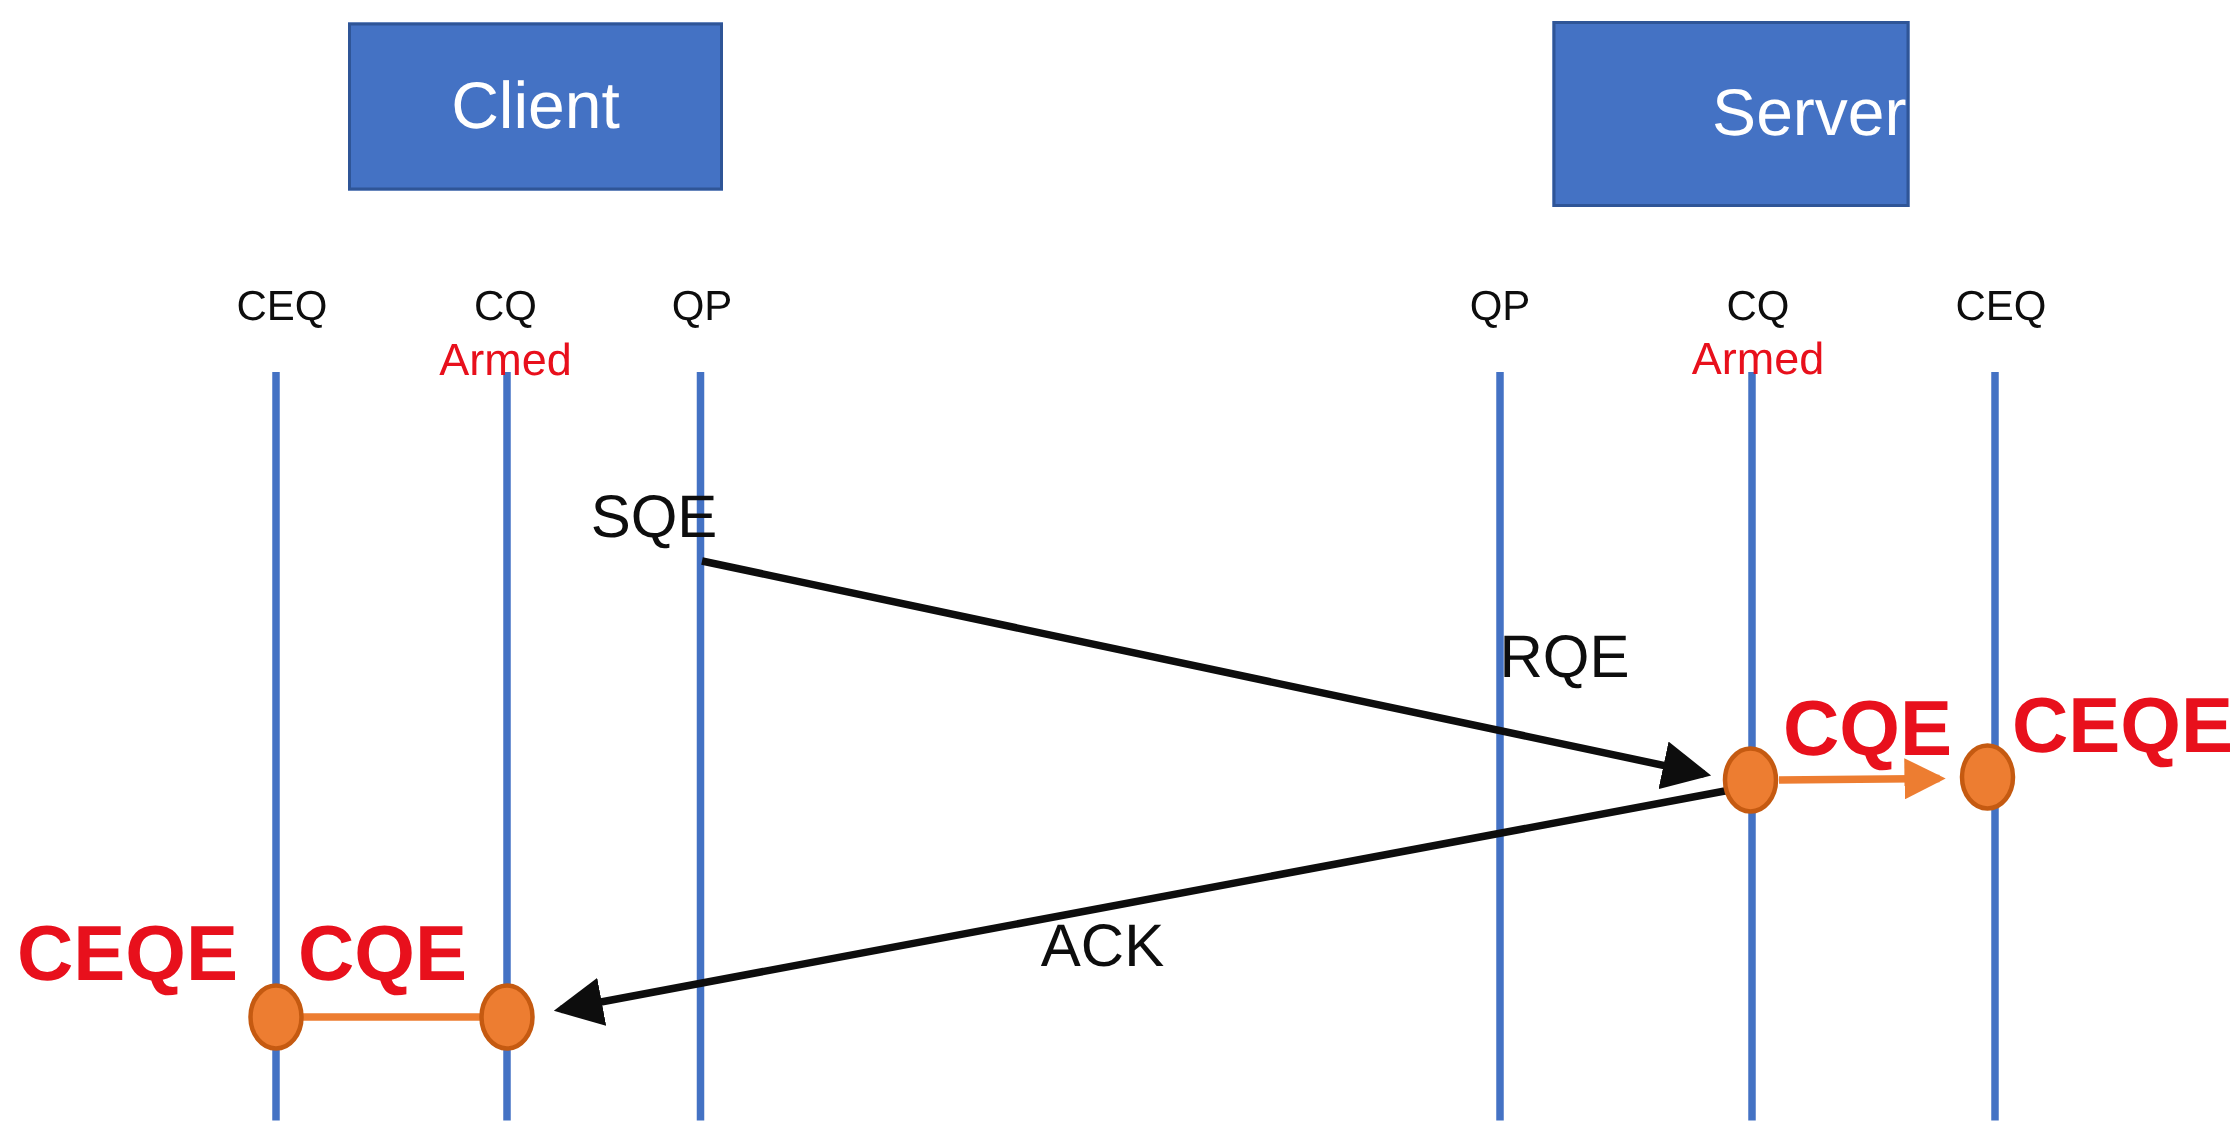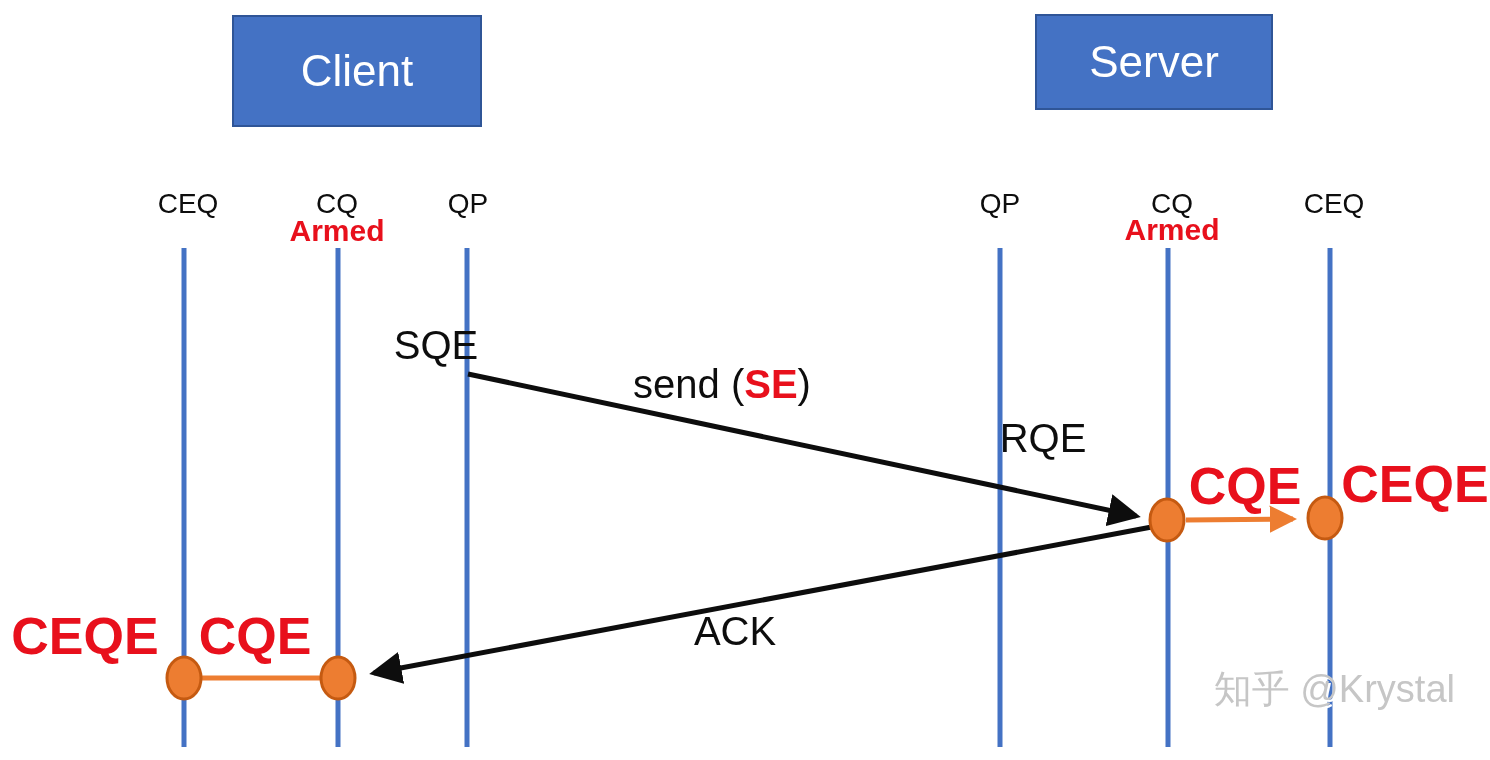--- a/index.html
+++ b/index.html
@@ -27,21 +27,21 @@
     position:absolute;display:flex;align-items:center;justify-content:center;
     background:var(--accent-blue);border:2px solid var(--box-border);
     color:#ffffff;font-size:44px;box-sizing:border-box;
   }
   .lane-label{
     position:absolute;transform:translateX(-50%);
     color:var(--ink);font-size:28px;line-height:1;white-space:nowrap;margin-top:32px;
   }
   .armed{
     position:absolute;transform:translateX(-50%);
-    color:var(--red);font-weight:bold;font-size:30px;line-height:1;white-space:nowrap;
+    color:var(--red);font-weight:normal;font-size:30px;line-height:1;white-space:nowrap;margin-top:10px;
   }
   .evt{
     position:absolute;transform:translateX(-50%);
     color:var(--ink);font-size:40px;line-height:1;white-space:nowrap;margin-left:36px;
   }
   .evt-red{
     position:absolute;transform:translateX(-50%);
     color:var(--red);font-weight:bold;font-size:52px;line-height:1;white-space:nowrap;
   }
   .msg-label{
@@ -87,40 +87,38 @@
 
     <ellipse class="dot" cx="1167" cy="520" rx="17" ry="21"></ellipse>
     <ellipse class="dot" cx="1325" cy="518" rx="17" ry="21"></ellipse>
     <ellipse class="dot" cx="184" cy="678" rx="17" ry="21"></ellipse>
     <ellipse class="dot" cx="338" cy="678" rx="17" ry="21"></ellipse>
   </svg>
 
   <div class="node-box" style="left:232px;top:15px;width:250px;height:112px;">
     <span>Client</span>
   </div>
-  <div class="node-box" style="left:1035px;top:14px;width:238px;height:96px;">
+  <div class="node-box" style="left:1035px;top:14px;width:238px;height:124px;justify-content:flex-end;">
     <span>Server</span>
   </div>
 
   <div class="lane-label" style="left:188px;top:158px;">CEQ</div>
   <div class="lane-label" style="left:337px;top:158px;">CQ</div>
   <div class="lane-label" style="left:468px;top:158px;">QP</div>
   <div class="armed" style="left:337px;top:216px;">Armed</div>
 
   <div class="lane-label" style="left:1000px;top:158px;">QP</div>
   <div class="lane-label" style="left:1172px;top:158px;">CQ</div>
   <div class="lane-label" style="left:1334px;top:158px;">CEQ</div>
   <div class="armed" style="left:1172px;top:215px;">Armed</div>
 
   <div class="evt" style="left:400px;top:325px;">SQE</div>
   <div class="evt" style="left:1007px;top:418px;">RQE</div>
 
-  <div class="msg-label" style="left:722px;top:364px;"><span>send (</span><span class="flag">SE</span><span>)</span></div>
   <div class="msg-label" style="left:735px;top:611px;">ACK</div>
 
   <div class="evt-red" style="left:1245px;top:460px;">CQE</div>
   <div class="evt-red" style="left:1415px;top:458px;">CEQE</div>
   <div class="evt-red" style="left:85px;top:610px;">CEQE</div>
   <div class="evt-red" style="left:255px;top:610px;">CQE</div>
 
-  <div class="watermark" style="left:1455px;top:670px;">知乎 @Krystal</div>
 
 </div>
 
 </body></html>

